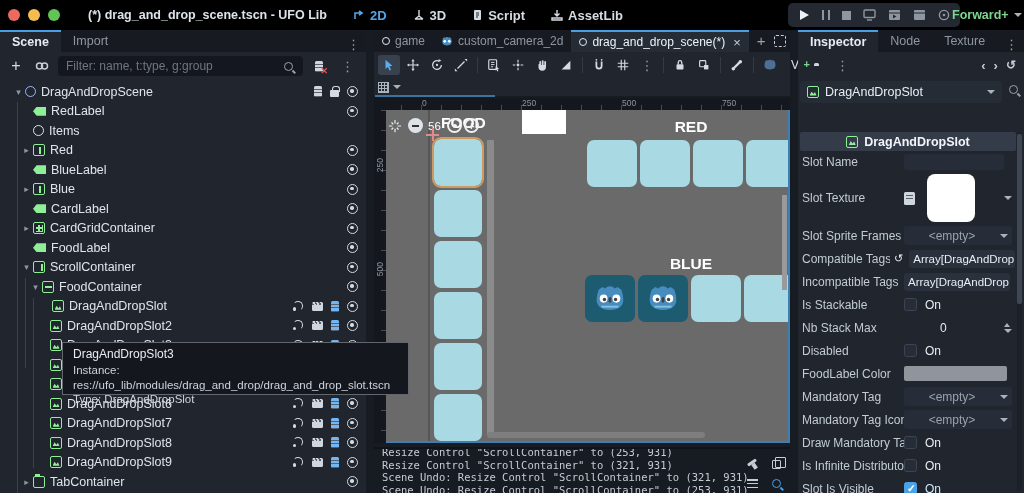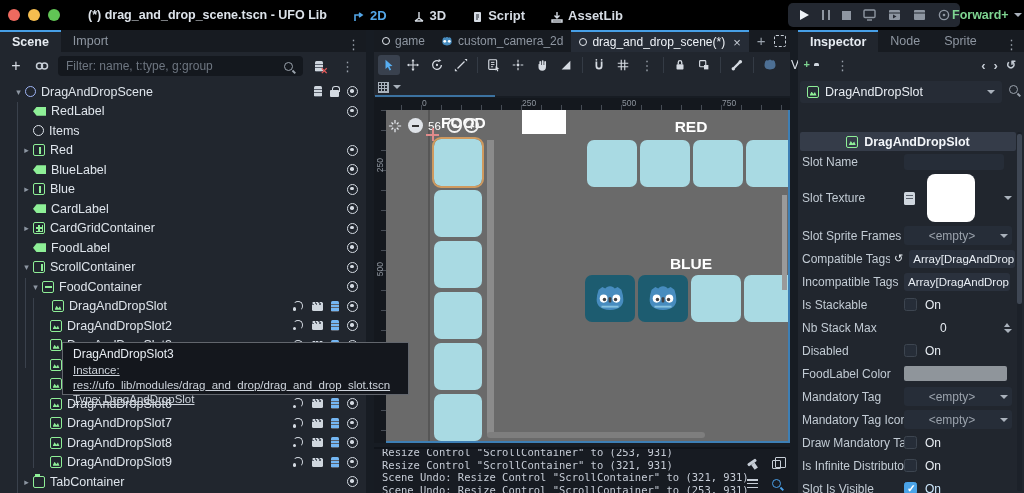--- a/index.html
+++ b/index.html
@@ -4,21 +4,21 @@
 <style>
   * { margin:0; padding:0; box-sizing:border-box; }
   html,body { width:1024px; height:493px; overflow:hidden; background:#161a21; font-family:"Liberation Sans",sans-serif; }
   .abs { position:absolute; }
   #stage { position:relative; width:1024px; height:493px; background:#171c23; color:#cfd6e0; font-size:12px; }
 
   
   #titlebar { left:0; top:0; width:1024px; height:30px; background:#000000; display:flex; align-items:center; }
   .tl-dot { width:12px; height:12px; border-radius:50%; margin-left:8px; }
   #title-text { margin-left:28px; font-weight:bold; font-size:12.5px; color:#dde3ea; }
-  .nav-item { display:flex; align-items:flex-end; gap:5px; margin-left:26px; color:#d6dce4; font-weight:bold; font-size:13px; cursor:default; }
+  .nav-item { display:flex; align-items:center; gap:5px; margin-left:26px; color:#d6dce4; font-weight:bold; font-size:13px; cursor:default; }
   .nav-item.active { color:#53a6e8; }
   #runbar { position:absolute; left:788px; top:3px; height:24px; display:flex; align-items:center; gap:12px; background:#232831; border-radius:5px; padding:0 10px; }
   .runico { display:flex; align-items:center; }
   #renderer { position:absolute; left:952px; top:0; height:30px; display:flex; align-items:center; gap:5px; color:#7ed491; font-weight:bold; font-size:12.5px; }
   .caret-d { width:0; height:0; border-left:4px solid transparent; border-right:4px solid transparent; border-top:4.5px solid #aab2bc; display:inline-block; }
 
   
   .tabbar { background:#171b21; display:flex; align-items:flex-end; height:22px; }
   .ptab { height:22px; display:flex; align-items:center; gap:5px; padding:0 12px; color:#8e96a1; font-size:12.5px; }
   .ptab.active { background:#21262e; color:#e6ebf1; border-top:2px solid #479fe6; font-weight:bold; }
@@ -67,21 +67,21 @@
   .b-signal { width:12px; height:11px; position:relative; }
   .b-signal::before { content:""; position:absolute; left:1px; bottom:1px; width:3.4px; height:3.4px; border-radius:50%; background:#d4dae2; }
   .b-signal::after { content:""; position:absolute; left:1px; bottom:1px; width:8px; height:8px; border:1.7px solid transparent; border-top-color:#d4dae2; border-right-color:#d4dae2; border-radius:50%; transform:rotate(0deg); }
   .b-clap { width:11px; height:9px; background:#cfd6de; border-radius:1.5px; position:relative; }
   .b-clap::before { content:""; position:absolute; left:0; top:0; right:0; height:3px; background:repeating-linear-gradient(65deg,#59606b 0 1.6px,#cfd6de 1.6px 3.4px); border-radius:1.5px 1.5px 0 0; }
   .guide { position:absolute; width:1px; background:#3a414c; }
 
   
   #tooltip { left:62px; top:342px; width:347px; height:53px; background:#14171d; border:1px solid #62666d; padding:4px 10px; z-index:40; }
   #tooltip .t1 { color:#e8edf3; font-size:12px; margin-bottom:2px; }
-  #tooltip .t2 { color:#cdd3db; font-size:11.5px; line-height:14.5px;text-decoration:underline; }
+  #tooltip .t2 { color:#cdd3db; font-size:11.5px; line-height:14.5px; }
 
   
   #center { left:374px; top:30px; width:416px; height:463px; }
   #scene-tabs { width:416px; position:relative; }
   .stab { height:22px; display:flex; align-items:center; gap:5px; padding:0 8px; color:#8e96a1; font-size:12px; }
   .stab.active { background:#262c36; color:#eef2f7; border-top:2px solid #479fe6; }
   .tab-circle { width:8px; height:8px; border:1.6px solid #e4e9ef; border-radius:50%; flex:none; }
   .tab-x { color:#c6cdd6; font-size:13px; margin-left:3px; }
   .expandico { position:absolute; right:4px; top:5px; width:12px; height:12px; border:1.5px dashed #c6cdd6; border-radius:2px; }
   #vp-toolbar { height:26px; gap:2px; padding:0 4px; display:flex; align-items:center; background:#21262e; }
@@ -714,21 +714,21 @@
 
   <div id="inspector" class="abs">
     <div id="insp-tabs" class="tabbar">
       <div class="ptab active">
           <span>Inspector</span>
         </div>
       <div class="ptab">
           <span>Node</span>
         </div>
       <div class="ptab">
-          <span>Sprite</span>
+          <span>Texture</span>
         </div>
       <span class="spfill"></span>
         <span class="vdots">⋮</span>
     </div>
     <div id="insp-toolbar">
       <span><span class="newres"></span></span>
       <span><span class="folder"></span></span>
       <span><span class="floppy"></span></span>
       <span class="vdots">⋮</span>
       <span class="spfill"></span>

